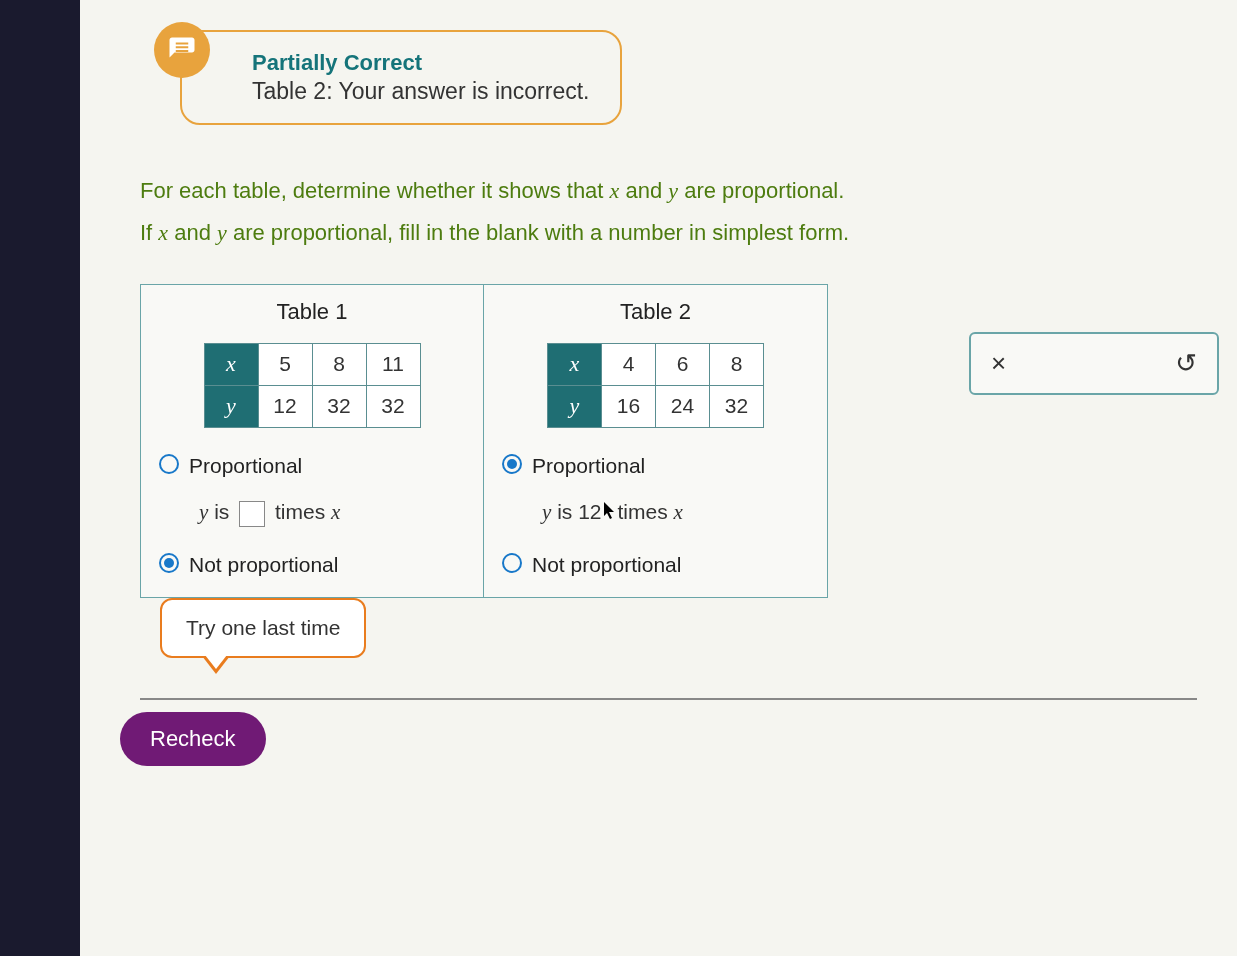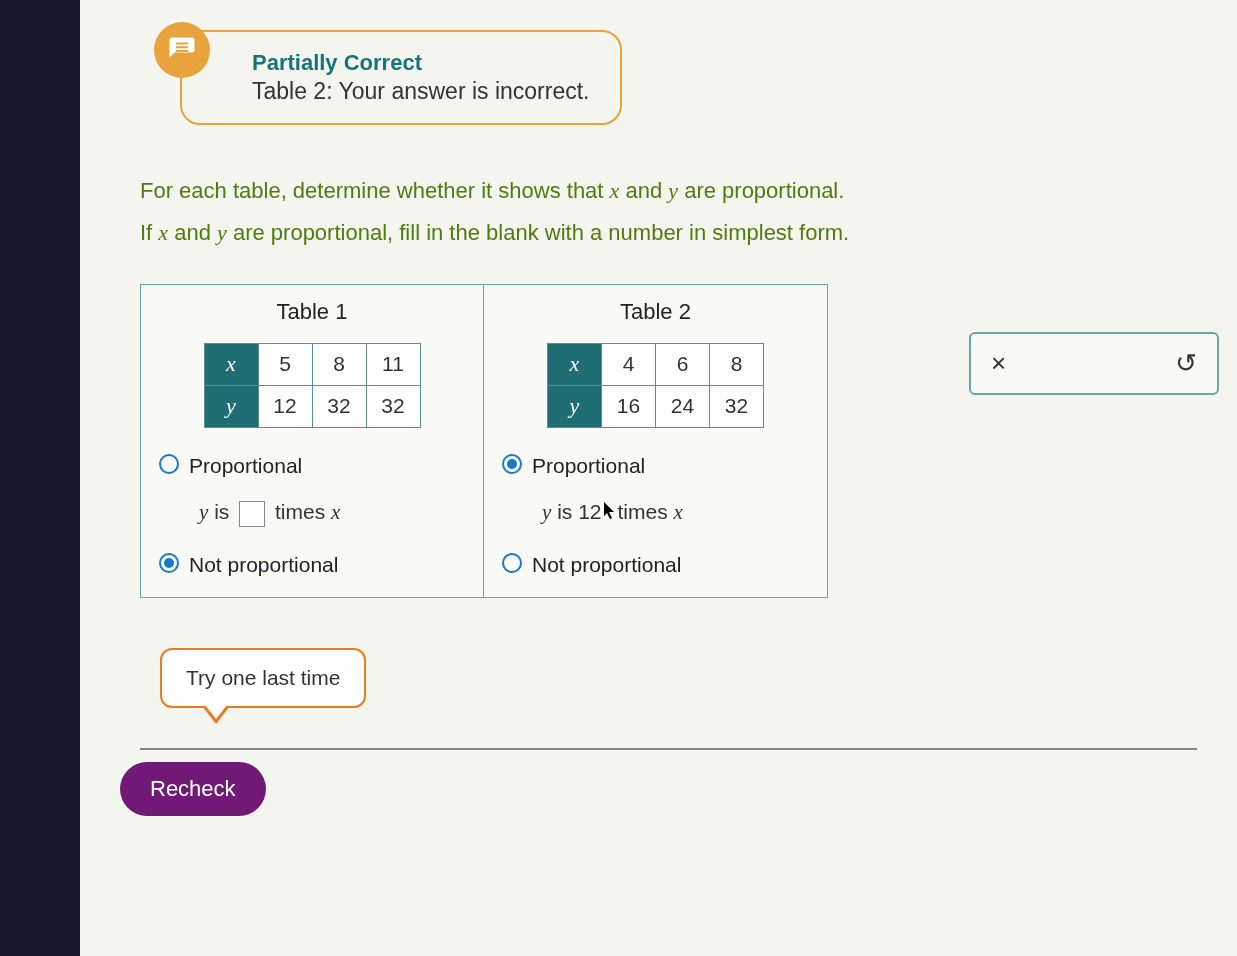--- a/index.html
+++ b/index.html
@@ -110,21 +110,20 @@
   }
   .side-tool .btn { font-size: 26px; color: #333; cursor: pointer; }
   .try-bubble {
     position: relative;
     display: inline-block;
     border: 2.5px solid #e97c1e;
     border-radius: 12px;
     padding: 16px 24px;
     font-size: 21px;
     color: #333;
-    margin-top: 50px;
     margin-left: 20px;
     background: #fff;
   }
   .try-bubble::after {
     content: "";
     position: absolute;
     left: 40px;
     bottom: -18px;
     width: 0; height: 0;
     border-left: 14px solid transparent;

